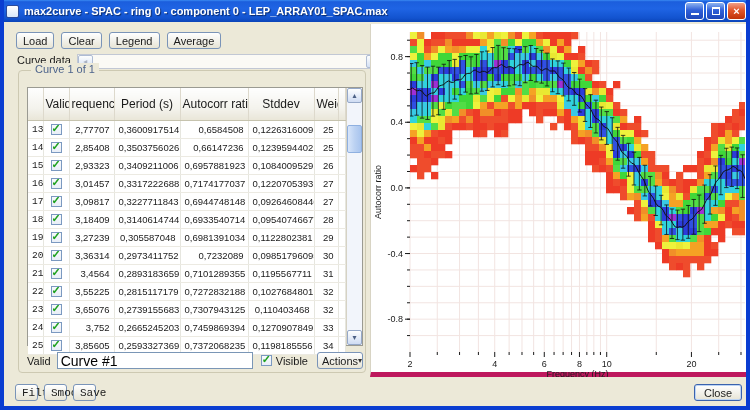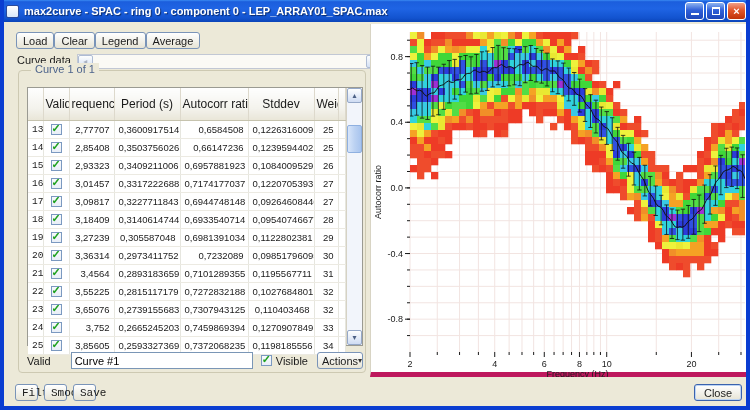--- a/index.html
+++ b/index.html
@@ -25,21 +25,21 @@
     color:#fff;font-size:11px;line-height:15px;text-align:center;
     background:linear-gradient(#8fb4f0,#3060d8 45%,#1e46b8);
     padding:0;font-family:inherit;
   }
   .winbtn.close{background:linear-gradient(#f0a088,#e2562a 45%,#c03208);font-weight:bold;}
   .minglyph{display:inline-block;width:8px;border-bottom:2px solid #fff;height:11px;}
   .maxglyph{display:inline-block;width:8px;height:8px;border:1px solid #fff;border-top:2px solid #fff;margin-top:3px;}
 
   .client{position:absolute;left:0;top:22px;width:742px;height:384px;}
   
-  .toolbar{position:absolute;left:12px;top:10px;display:flex;}
+  .toolbar{position:absolute;left:12px;top:10px;display:flex;gap:7px;}
   .xpbtn{
     font-family:inherit;font-size:11px;color:#1a1a1a;
     background:linear-gradient(180deg,#ffffff,#f3f2ec 48%,#e7e4d5);
     border:1px solid #7a94b8;border-radius:3px;height:17px;padding:0 6px;
   }
   .curve-data-row{position:absolute;left:13px;top:32px;display:flex;align-items:flex-start;}
   .cd-label{margin-right:6px;}
   .hscroll{width:305px;height:15px;border:1px solid #c2c8d4;background:#fbfaf5;display:flex;justify-content:space-between;}
   .hscroll .sbtn{width:15px;height:13px;font-size:8px;line-height:12px;text-align:center;color:#aab2c2;
     background:linear-gradient(#fdfefe,#d4e0f4);border:1px solid #aebcd4;border-radius:2px;}
@@ -66,21 +66,21 @@
       position:relative;vertical-align:middle;}
   .cb .tick{position:absolute;left:0px;top:-3px;color:#1fa11f;font-size:11px;font-weight:bold;}
   .vscroll{width:16px;background:#f2f5fb;border-left:1px solid #d6d2c4;position:relative;}
   .vscroll .sbtn{position:absolute;left:0;width:15px;height:15px;font-size:8px;line-height:14px;text-align:center;color:#4d6185;
     background:linear-gradient(#fdfefe,#cfdcf3);border:1px solid #95a8c8;border-radius:2px;}
   .vscroll .up{top:0;}
   .vscroll .down{bottom:0;}
   .vscroll .thumb{position:absolute;left:0;top:37px;width:15px;height:28px;border:1px solid #8fb0e0;border-radius:2px;
     background:linear-gradient(90deg,#d7e5fa,#bcd2f2 50%,#a8c4ee);}
   .name-row{position:absolute;left:8px;top:281px;width:336px;display:flex;align-items:center;}
-  .name-input{width:212px;height:17px;border:1px solid #7a96b6;font-family:inherit;font-size:11px;padding:0 3px;margin-left:20px;background:#fff;}
+  .name-input{width:212px;height:17px;border:1px solid #7a96b6;font-family:inherit;font-size:14px;padding:0 3px;margin-left:6px;background:#fff;}
   .visible-wrap{display:flex;align-items:center;gap:4px;margin-left:8px;}
   .actions-btn{margin-left:9px;width:46px;display:flex;align-items:center;justify-content:space-between;padding:0 4px;}
   .footer-left{position:absolute;left:11px;top:362px;display:flex;gap:6px;}
   .footer-left .xpbtn{width:23px;font-family:Liberation Mono, monospace;}
   
   .chart-panel{
     position:absolute;left:366px;top:2px;width:376px;height:353px;background:#ffffff;
     border-bottom:5px solid #be185d;border-left:1px solid #d8d4c4;
   }
   .close-btn{

